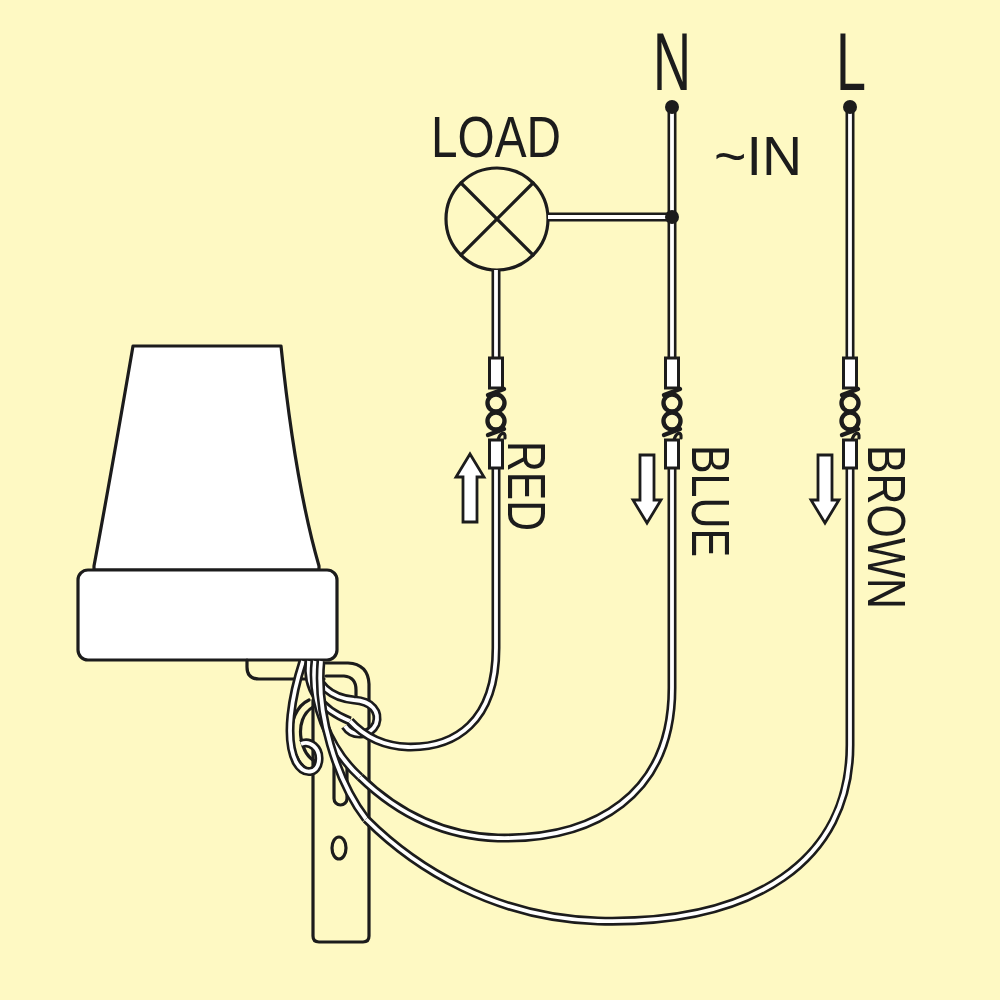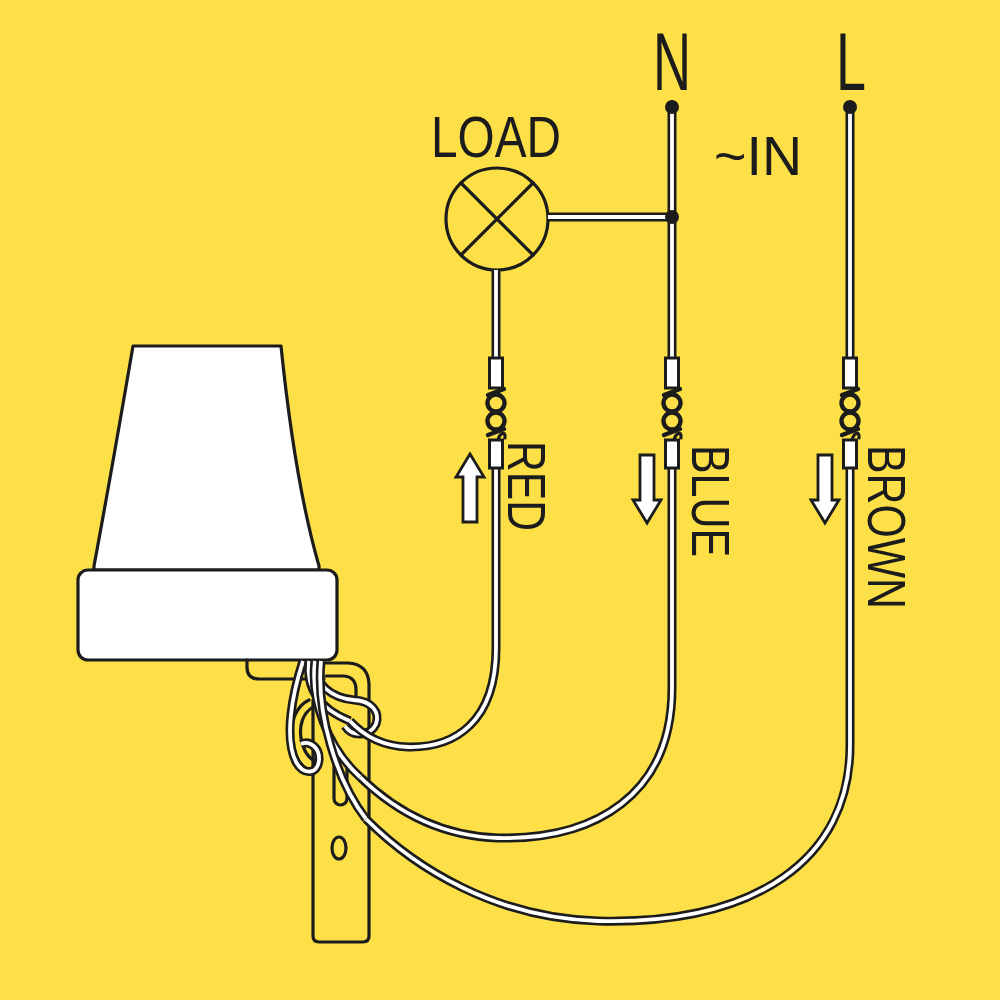--- a/index.html
+++ b/index.html
@@ -7,21 +7,21 @@
     padding: 0;
     width: 1000px;
     height: 1000px;
     background: #ffffff;
     overflow: hidden;
   }
   .stage {
     position: relative;
     width: 1000px;
     height: 1000px;
-    background: #fde047;
+    background: #fef9c3;
   }
   svg { display: block; }
   
   .ln {
     stroke: #1c1c1c;
     stroke-width: 3.2;
     fill: none;
     stroke-linecap: round;
     stroke-linejoin: round;
   }

